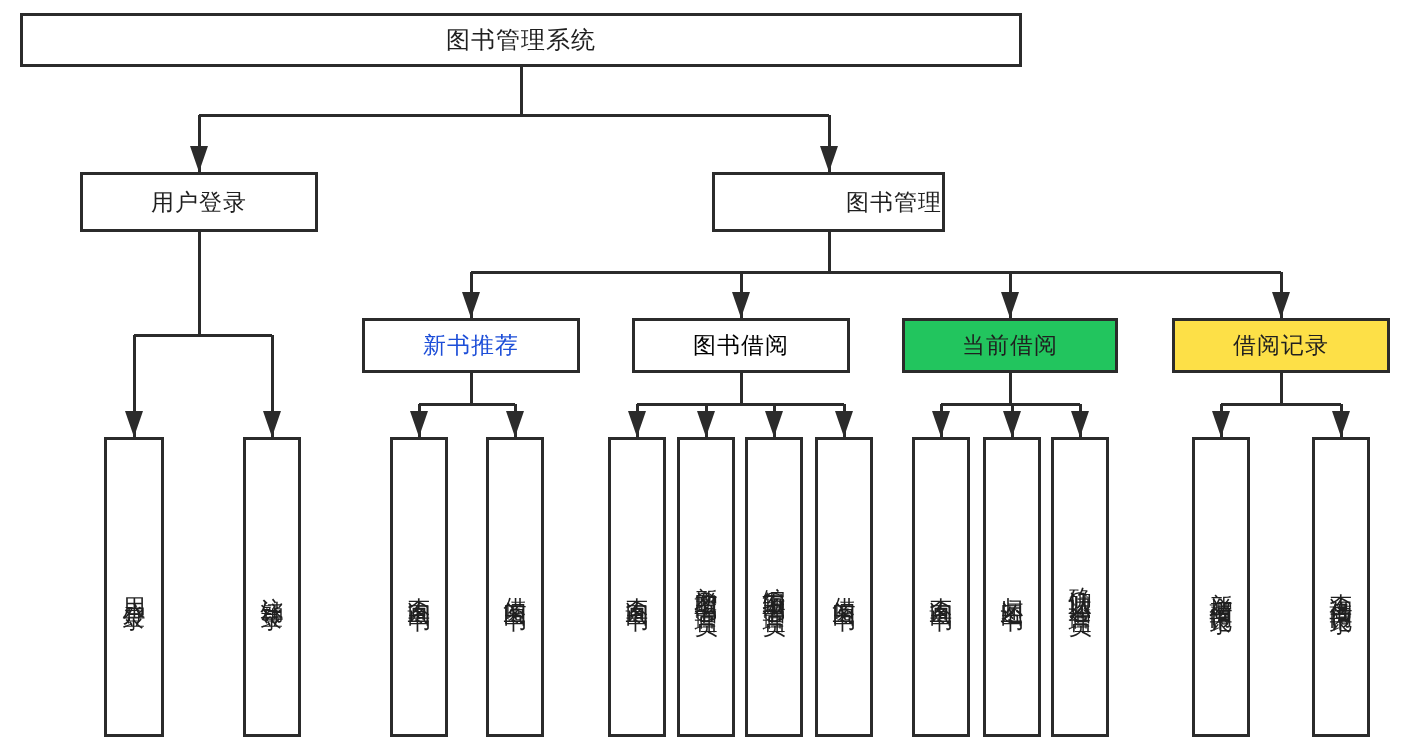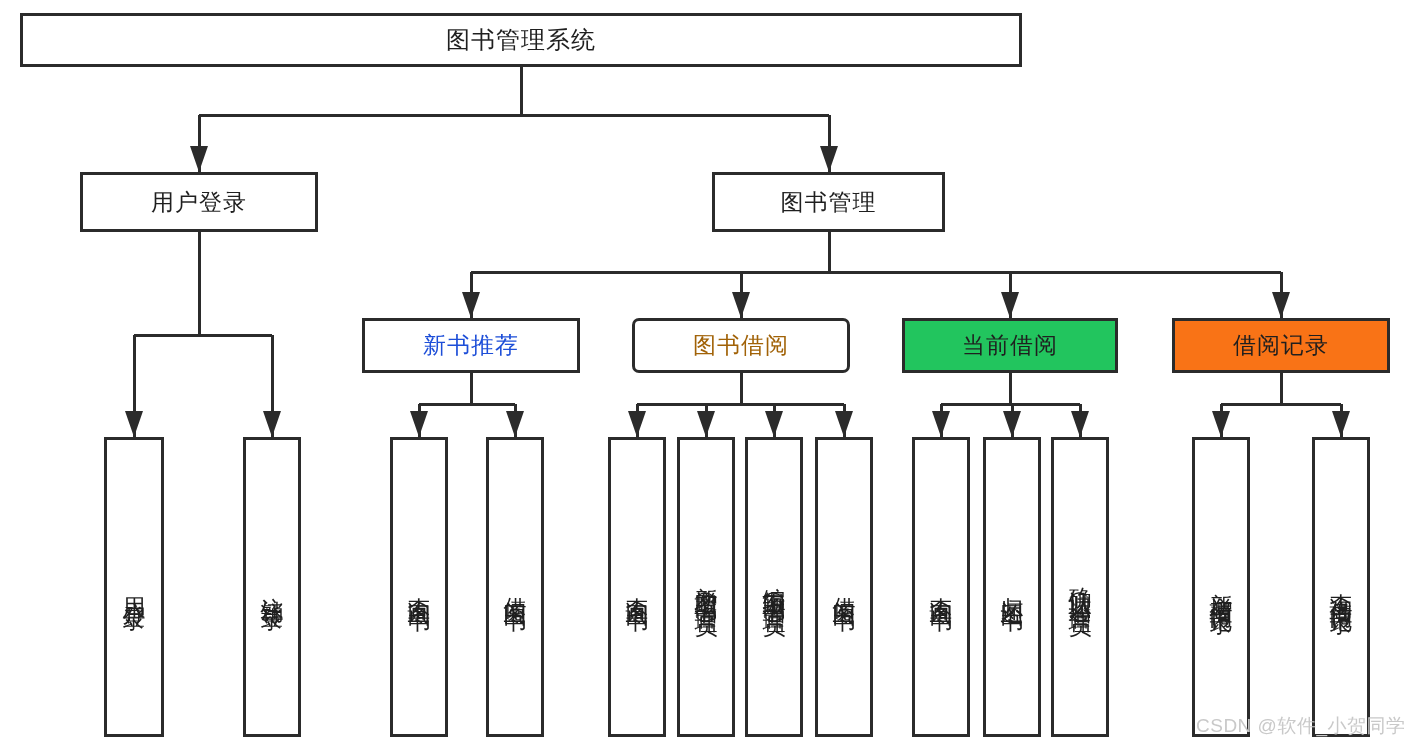--- a/index.html
+++ b/index.html
@@ -120,33 +120,33 @@
       <line x1="1341" y1="404" x2="1341" y2="437" stroke="#2b2b2b" stroke-width="3" shape-rendering="crispEdges"></line>
       <path d="M1332,411 L1350,411 L1341,437 Z" fill="#2b2b2b"></path>
     </svg>
   <div id="nodes-layer">
       <div class="node h root" id="node-root" style="left: 20px; top: 13px; width: 1002px; height: 54px; border-color: rgb(43, 43, 43); color: rgb(31, 31, 31); background: rgb(255, 255, 255);">
         <span>图书管理系统</span>
       </div>
       <div class="node h" id="node-login" style="left: 80px; top: 172px; width: 238px; height: 60px; border-color: rgb(43, 43, 43); color: rgb(31, 31, 31); background: rgb(255, 255, 255);">
         <span>用户登录</span>
       </div>
-      <div class="node h" id="node-bookmgmt" style="left: 712px; top: 172px; width: 233px; height: 60px; border-color: rgb(43, 43, 43); color: rgb(31, 31, 31); background: rgb(255, 255, 255);">
+      <div class="node h" id="node-bookmgmt" style="left: 712px; top: 172px; width: 233px; height: 60px; border-color: rgb(43, 43, 43); color: rgb(31, 31, 31); background: rgb(255, 255, 255); justify-content: flex-end;">
         <span>图书管理</span>
       </div>
       <div class="node h" id="node-newbook" style="left: 362px; top: 318px; width: 218px; height: 55px; border-color: rgb(43, 43, 43); color: #1d4ed8; background: rgb(255, 255, 255);">
         <span>新书推荐</span>
       </div>
-      <div class="node h" id="node-borrow" style="left: 632px; top: 318px; width: 218px; height: 55px; border-color: rgb(43, 43, 43); color: #a16207; background: rgb(255, 255, 255); border-radius: 7px;">
+      <div class="node h" id="node-borrow" style="left: 632px; top: 318px; width: 218px; height: 55px; border-color: rgb(43, 43, 43); color: #000000; background: rgb(255, 255, 255);">
         <span>图书借阅</span>
       </div>
       <div class="node h" id="node-current" style="left: 902px; top: 318px; width: 216px; height: 55px; border-color: rgb(43, 43, 43); color: rgb(31, 31, 31); background: #22c55e;">
         <span>当前借阅</span>
       </div>
-      <div class="node h" id="node-records" style="left: 1172px; top: 318px; width: 218px; height: 55px; border-color: rgb(43, 43, 43); color: rgb(31, 31, 31); background: #f97316;">
+      <div class="node h" id="node-records" style="left: 1172px; top: 318px; width: 218px; height: 55px; border-color: rgb(43, 43, 43); color: rgb(31, 31, 31); background: #fde047;">
         <span>借阅记录</span>
       </div>
       <div class="node v" id="node-leaf-login" style="left: 104px; top: 437px; width: 60px; height: 300px; border-color: rgb(43, 43, 43); color: rgb(31, 31, 31); background: rgb(255, 255, 255);">
         <span class="vtext">用户登录</span>
       </div>
       <div class="node v" id="node-leaf-logout" style="left: 243px; top: 437px; width: 58px; height: 300px; border-color: rgb(43, 43, 43); color: rgb(31, 31, 31); background: rgb(255, 255, 255);">
         <span class="vtext">注销登录</span>
       </div>
       <div class="node v" id="node-leaf-q1" style="left: 390px; top: 437px; width: 58px; height: 300px; border-color: rgb(43, 43, 43); color: rgb(31, 31, 31); background: rgb(255, 255, 255);">
         <span class="vtext">查询图书</span>
@@ -175,14 +175,13 @@
       <div class="node v" id="node-leaf-conf" style="left: 1051px; top: 437px; width: 58px; height: 300px; border-color: rgb(43, 43, 43); color: rgb(31, 31, 31); background: rgb(255, 255, 255);">
         <span class="vtext">确认归还（管理员）</span>
       </div>
       <div class="node v" id="node-leaf-addrec" style="left: 1192px; top: 437px; width: 58px; height: 300px; border-color: rgb(43, 43, 43); color: rgb(31, 31, 31); background: rgb(255, 255, 255);">
         <span class="vtext">新增借阅记录</span>
       </div>
       <div class="node v" id="node-leaf-qrec" style="left: 1312px; top: 437px; width: 58px; height: 300px; border-color: rgb(43, 43, 43); color: rgb(31, 31, 31); background: rgb(255, 255, 255);">
         <span class="vtext">查询借阅记录</span>
       </div>
     </div>
-  <div class="watermark" style="left: 1196px; top: 713px; color: rgb(201, 201, 201);">CSDN @软件_小贺同学</div>
 </div>
 
 </body></html>

